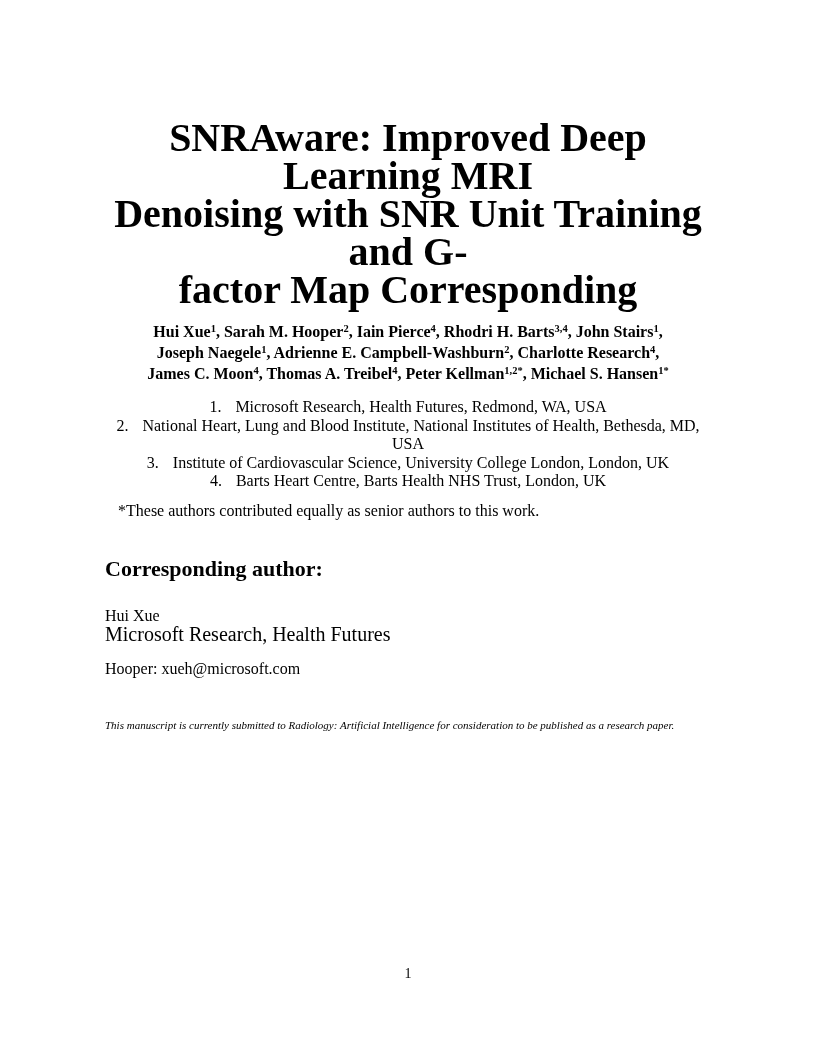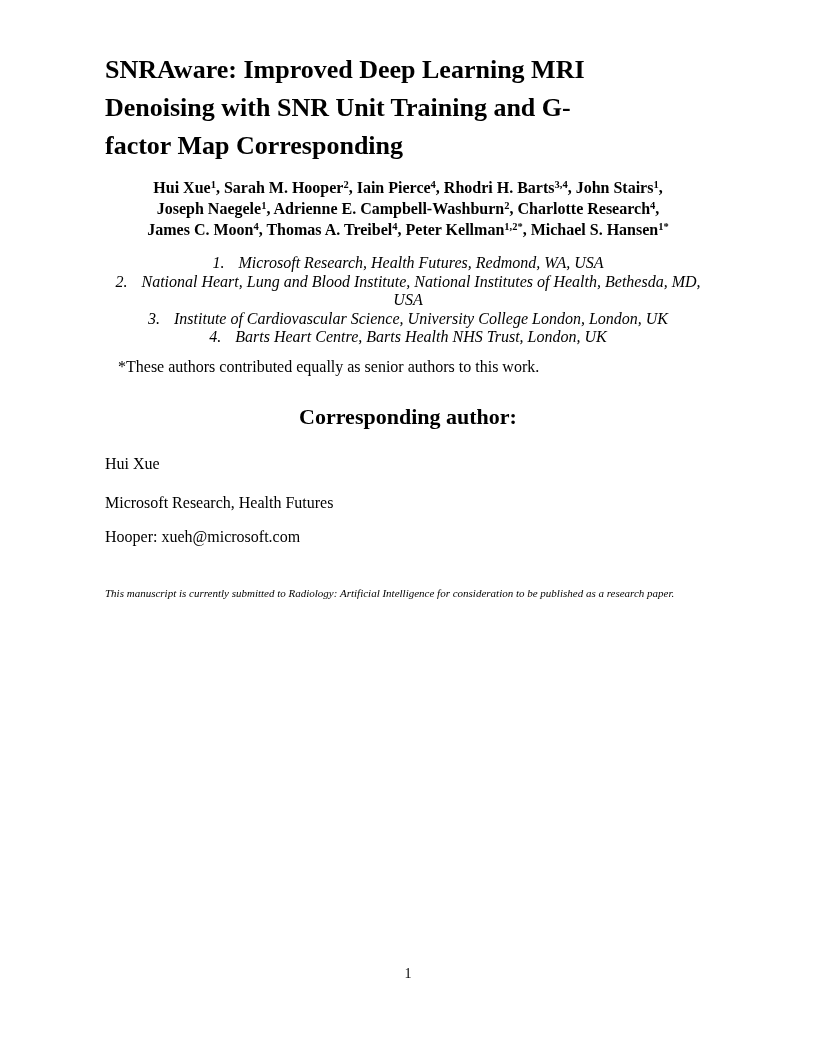--- a/index.html
+++ b/index.html
@@ -12,22 +12,23 @@
     width: 816px;
     height: 1056px;
     background: #ffffff;
     color: #000000;
     font-family: "Liberation Serif", "DejaVu Serif", serif;
     overflow: hidden;
     box-sizing: border-box;
     padding: 0 105px;
   }
   .title {
-    margin-top: 51px;
-    font-size: 26px;
+    margin-top: 119px;
+    text-align: center;
+    font-size: 40px;
     font-weight: bold;
     line-height: 38px;
   }
   .authors {
     margin-top: 13px;
     text-align: center;
     font-size: 16px;
     font-weight: bold;
     line-height: 19px;
   }
@@ -35,47 +36,44 @@
     font-size: 10.5px;
     position: relative;
     top: -5.5px;
     letter-spacing: 0;
   }
   .affiliations {
     margin-top: 13px;
     text-align: center;
     font-size: 16px;
     line-height: 18.5px;
-    font-style: italic;
   }
   .affil-num {
     display: inline-block;
     margin-right: 14px;
   }
   .note {
     margin-top: 10px;
     padding-left: 13px;
     font-size: 16px;
     line-height: 19px;
   }
   .corr-heading {
-    margin-top: 28px;
+    margin-top: 36px;
     font-size: 22px;
     font-weight: bold;
     line-height: 26px;
-    text-align: center;
   }
   .corr-name {
     margin-top: 24px;
     font-size: 16px;
     line-height: 19px;
   }
   .corr-affil {
-    margin-top: 20px;
-    font-size: 16px;
+    font-size: 20px;
     line-height: 19px;
   }
   .address {
     margin-top: 13px;
     font-size: 16px;
     line-height: 18px;
   }
   .email-line {
     margin-top: 15px;
     font-size: 16px;

